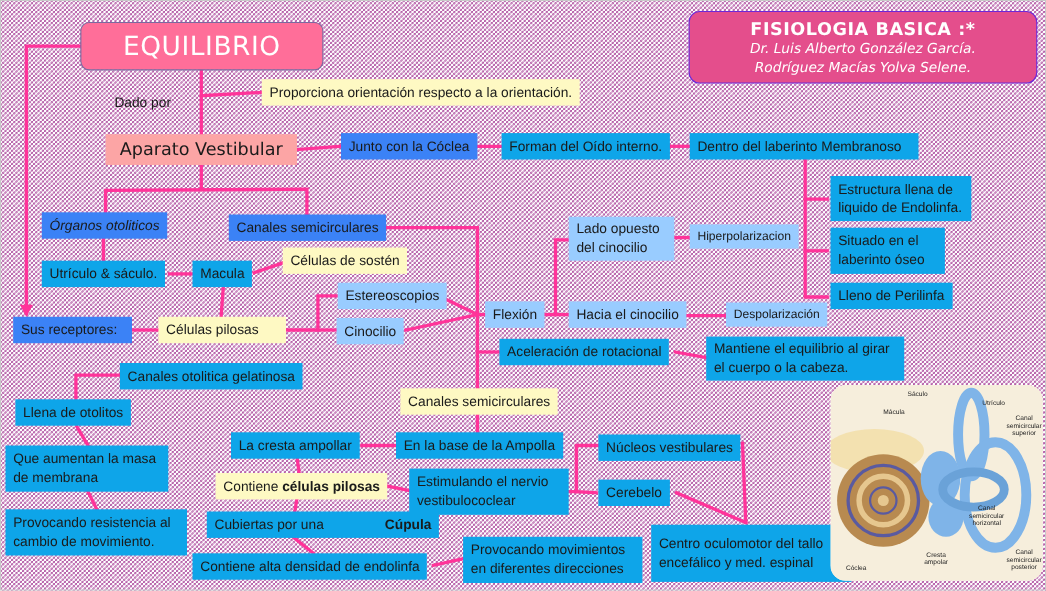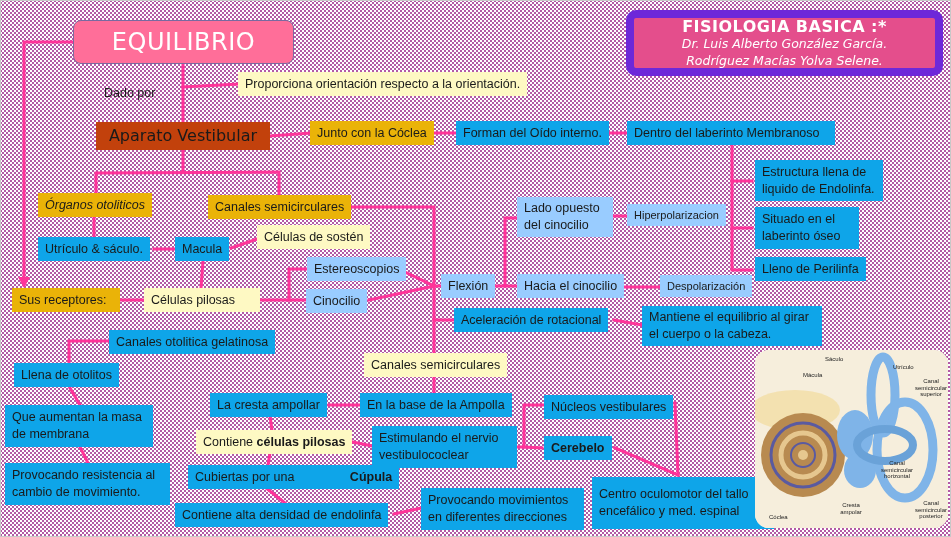--- a/index.html
+++ b/index.html
@@ -15,34 +15,34 @@
   }
   .frame { position:absolute; left:0; top:0; width:949px; height:535px; border:1px solid #c8c8c8; }
   svg.links { position:absolute; left:0; top:0; width:951px; height:537px; }
   .box {
     position:absolute; box-sizing:border-box; padding:2px 7px;
     font-family: "Liberation Sans", sans-serif; font-size:12.5px; color:#1a1a1a; line-height:1.35;
     display:flex; align-items:center; white-space:nowrap;
   }
   .box.wrap { white-space:normal; }
   .green { background:#0ea5e9; }
-  .purple { background:#eab308; }
+  .purple { background:#3b82f6; }
   .salmon { background:#fef9c3; }
   .blue { background:#99ccff; }
-  .pink { background:#c2410c; }
+  .pink { background:#fca5a5; }
   .small { font-size:11px; }
   .title-box {
     position:absolute; left:73px; top:20px; width:221px; height:44px;
     background:#ff6e99; border:1.5px solid #7a6aa0; border-radius:8px; box-sizing:border-box;
     display:flex; align-items:center; justify-content:center;
     color:#fff; font-family:"DejaVu Sans", sans-serif; font-size:24px; letter-spacing:0.5px;
   }
   .header-box {
     position:absolute; left:626px; top:10px; width:317px; height:66px;
-    background:#e44e8c; border:8px solid #6d28d9; border-radius:10px; box-sizing:border-box;
+    background:#e44e8c; border:1px solid #6d28d9; border-radius:10px; box-sizing:border-box;
     color:#fff; text-align:center; font-family:"DejaVu Sans", sans-serif;
     display:flex; flex-direction:column; justify-content:center;
   }
   .header-box .h1 { font-weight:bold; font-size:16px; letter-spacing:0.5px; }
   .header-box .h2 { font-size:12.5px; font-style:italic; line-height:1.3; }
   .plain-label { position:absolute; font-family:"Liberation Sans", sans-serif; font-size:12.5px; color:#1a1a1a; background:transparent; }
   .vestibular { font-family:"DejaVu Sans", sans-serif; font-size:16px; }
   .illus {
     position:absolute; left:755px; top:350px; width:193px; height:178px;
     background:#fbf7ee; border-radius:14px; overflow:hidden;
@@ -173,21 +173,21 @@
 
 <div class="box green" style="left:210px;top:393px;height:24px;">La cresta ampollar</div>
 <div class="box green" style="left:360px;top:393px;height:24px;">En la base de la Ampolla</div>
 
 <div class="box salmon" style="left:196px;top:430px;height:24px;">
   <span>Contiene </span>&nbsp;<b>células pilosas</b>
 </div>
 <div class="box green wrap" style="left:372px;top:426px;width:145px;height:42px;">Estimulando el nervio vestibulococlear</div>
 
 <div class="box green" style="left:544px;top:395px;height:24px;">Núcleos vestibulares</div>
-<div class="box green" style="left:544px;top:436px;height:24px;font-weight:bold;">Cerebelo</div>
+<div class="box green" style="left:544px;top:436px;height:24px;">Cerebelo</div>
 
 <div class="box green" style="left:188px;top:465px;height:24px;gap:26px;">
   <span>Cubiertas por una </span>&nbsp;<b>Cúpula</b>
 </div>
 
 <div class="box green" style="left:175px;top:503px;height:24px;">Contiene alta densidad de endolinfa</div>
 <div class="box green wrap" style="left:421px;top:488px;width:163px;height:42px;">Provocando movimientos en diferentes direcciones</div>
 <div class="box green wrap" style="left:592px;top:477px;width:182px;height:52px;">Centro oculomotor del tallo encefálico y med. espinal</div>
 
 <div class="illus">

